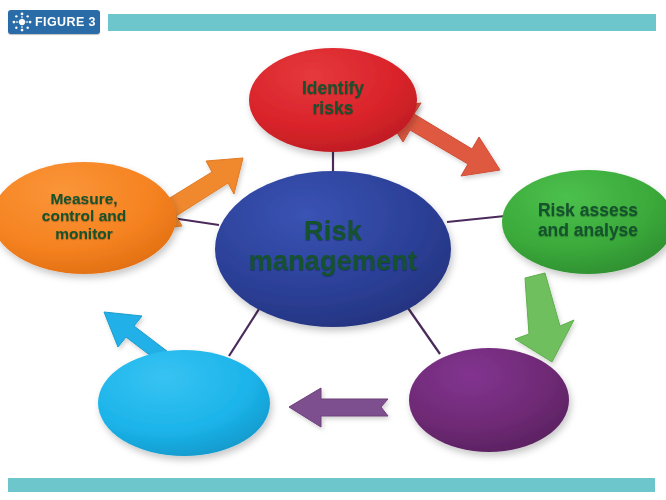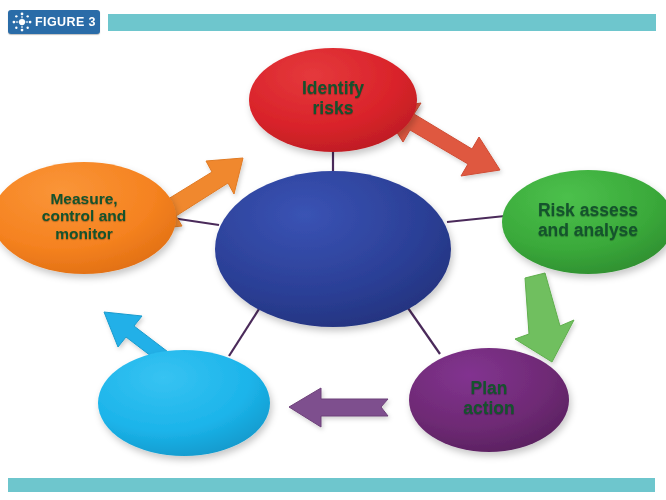--- a/index.html
+++ b/index.html
@@ -190,29 +190,29 @@
 
       <ellipse cx="333" cy="64" rx="84" ry="52" fill="url(#g-red)" filter="url(#soft-shadow)"></ellipse>
       <ellipse cx="588" cy="186" rx="86" ry="52" fill="url(#g-green)" filter="url(#soft-shadow)"></ellipse>
       <ellipse cx="489" cy="364" rx="80" ry="52" fill="url(#g-purple)" filter="url(#soft-shadow)"></ellipse>
       <ellipse cx="184" cy="367" rx="86" ry="53" fill="url(#g-cyan)" filter="url(#soft-shadow)"></ellipse>
       <ellipse cx="84" cy="182" rx="92" ry="56" fill="url(#g-orange)" filter="url(#soft-shadow)"></ellipse>
 
       <ellipse cx="333" cy="213" rx="118" ry="78" fill="url(#g-center)" filter="url(#soft-shadow)"></ellipse>
     </svg>
 
+    <div class="node-label" id="label-center" style="left:215px; top:180px; width:236px;">Risk
+management</div>
 
     <div class="node-label label-outer" style="left:249px; top:43px; width:168px;">Identify
 risks</div>
 
     <div class="node-label label-outer" style="left:502px; top:165px; width:172px;">Risk assess
 and analyse</div>
 
-    <div class="node-label label-outer" style="left:409px; top:343px; width:160px;">Plan
-action</div>
 
 
     <div class="node-label label-outer-sm" style="left:-8px; top:154px; width:184px;">Measure,
 control and
 monitor</div>
   </div>
 
   <div id="footer-rule"></div>
 
 </div>

